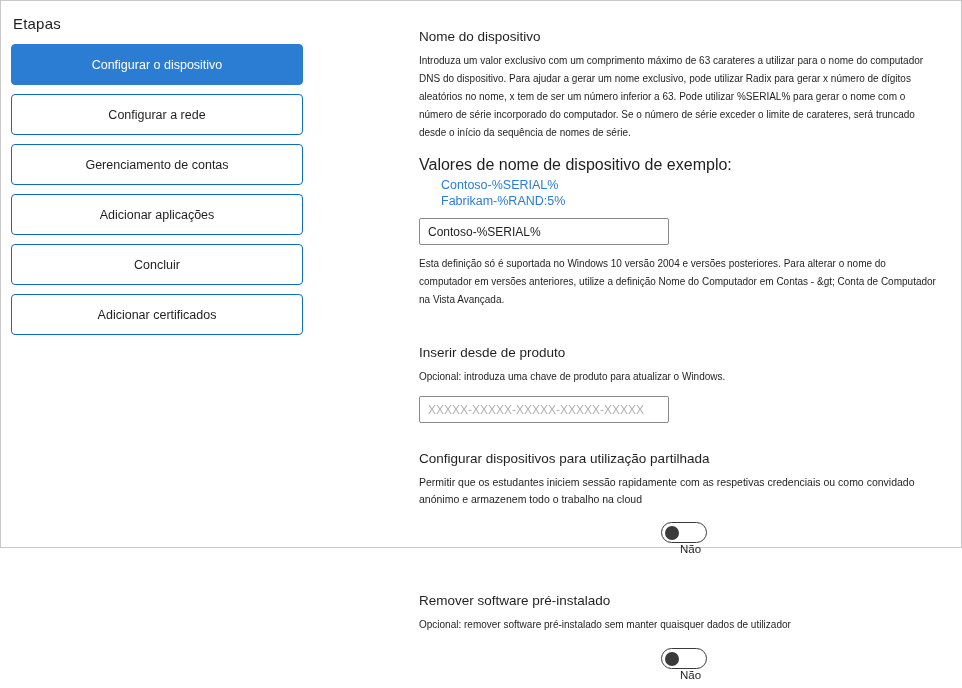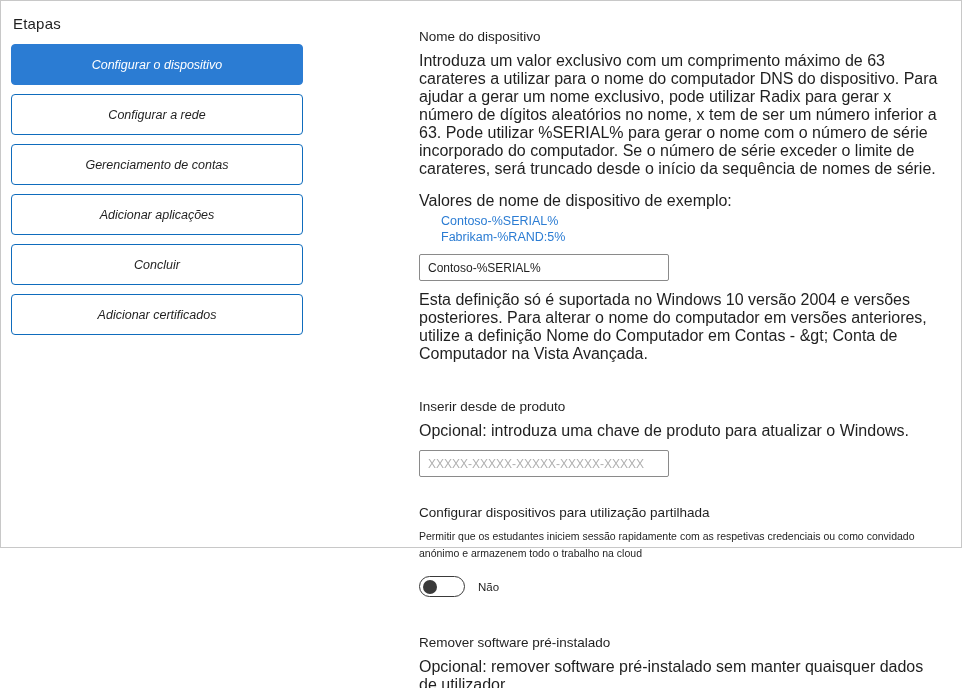--- a/index.html
+++ b/index.html
@@ -37,41 +37,40 @@
     width: 292px;
     height: 41px;
     margin-bottom: 9px;
     border: 1px solid #0f6cbd;
     border-radius: 4px;
     background: #ffffff;
     color: #1f1f1f;
     font-size: 12.5px;
     cursor: pointer;
     user-select: none;
-    font-style: italic;
   }
   .step-btn.active {
     background: #2b7cd3;
     border-color: #2b7cd3;
     color: #ffffff;
   }
   
   .content {
     position: absolute;
     left: 418px; top: 16px;
     width: 544px; height: 100%;
     padding: 12px 14px 0 0;
   }
   .section-head {
     font-size: 13.5px;
     color: #1f1f1f;
     margin: 0 0 8px 0;
   }
   .body-text {
-    font-size: 16px;
+    font-size: 10px;
     line-height: 18px;
     color: #1f1f1f;
     margin: 0 0 6px 0;
     max-width: 520px;
   }
   .body-text.small {
     font-size: 10.5px;
     line-height: 17px;
   }
   .examples-label {
@@ -101,20 +100,21 @@
     color: #1f1f1f;
   }
   .text-input::placeholder { color: #b0b0b0; }
   .spacer-lg { height: 30px; }
   .spacer-md { height: 18px; }
   .spacer-sm { height: 8px; }
   .toggle-row {
     display: flex;
     align-items: center;
     margin-top: 14px;
+    flex-direction: column;
   }
   .toggle {
     position: relative;
     width: 46px;
     height: 21px;
     border-radius: 11px;
     border: 1px solid #3a3a3a;
     background: #ffffff;
     cursor: pointer;
     flex: 0 0 auto;

